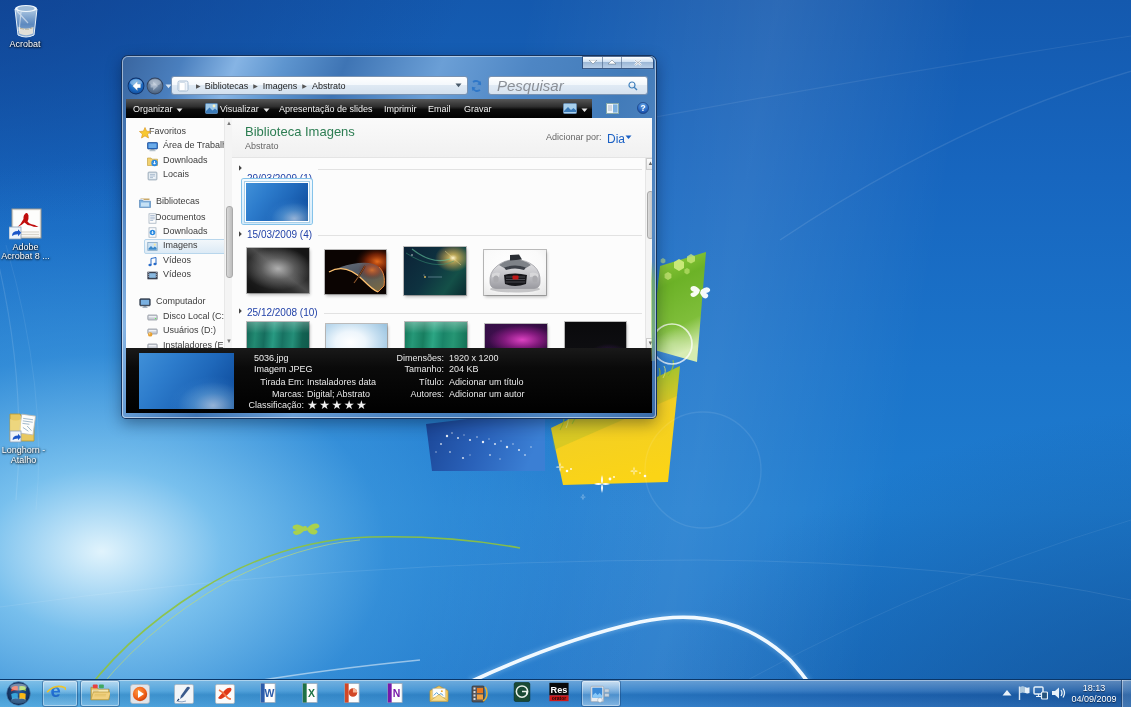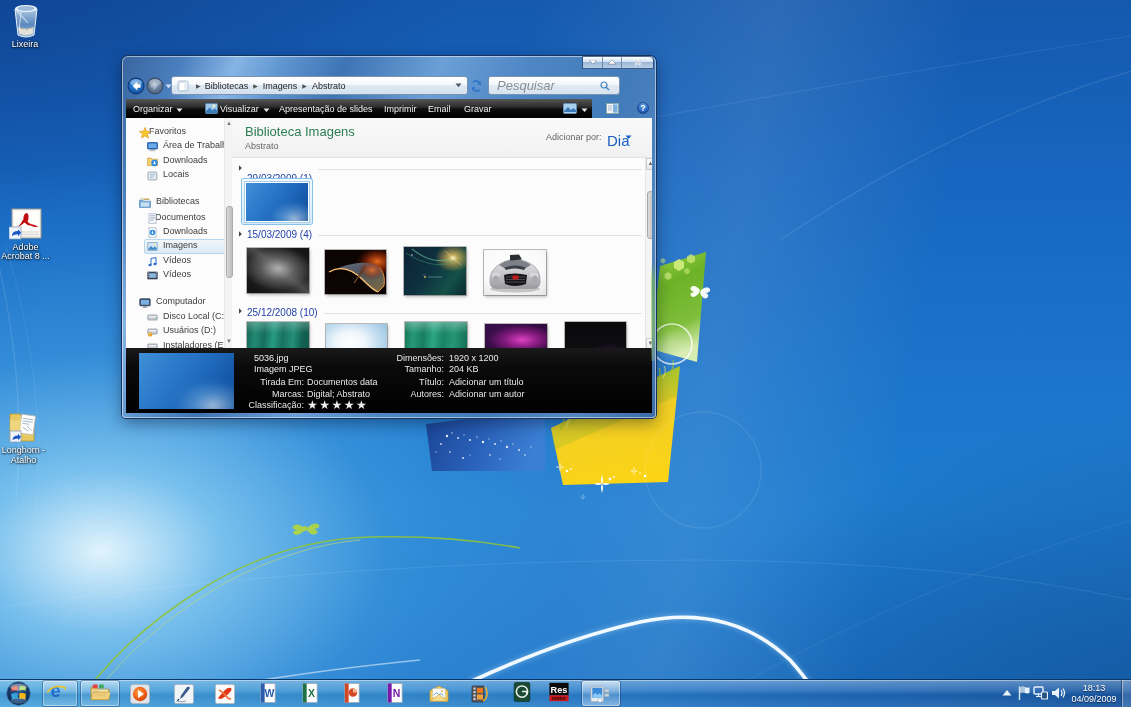--- a/index.html
+++ b/index.html
@@ -23,23 +23,23 @@
   
   #caps{position:absolute;left:461px;top:1px;width:70px;height:11px;display:flex;
     border-radius:0 4px 0 0;overflow:hidden;
     box-shadow:0 0 0 1px rgba(20,40,80,0.55), 0 1px 1px rgba(255,255,255,0.25);}
   .cap{height:100%;background:linear-gradient(180deg,#fdfeff 0%,#cfe0f2 45%,#9db8d6 50%,#b9cfe8 100%);
     display:flex;align-items:center;justify-content:center;}
   .cap+.cap{border-left:1px solid rgba(70,95,130,0.6);}
   #addr{position:absolute;left:50px;top:21px;width:295px;height:17px;border-radius:2px;
     background:linear-gradient(180deg,#ffffff 0%,#f4f8fc 45%,#dfe9f3 50%,#d3e0ee 100%);
     box-shadow:0 0 0 1px #7a93b2;display:flex;align-items:center;font-size:9px;color:#222;}
-  #search{position:absolute;left:367px;top:21px;width:130px;height:17px;border-radius:2px;
+  #search{position:absolute;left:367px;top:21px;width:158px;height:17px;border-radius:2px;
     background:linear-gradient(180deg,#ffffff 0%,#f2f7fb 45%,#e0eaf4 50%,#d6e2ef 100%);
-    box-shadow:0 0 0 1px #7a93b2;display:flex;align-items:center;font-size:13px;}
+    box-shadow:0 0 0 1px #7a93b2;display:flex;align-items:center;font-size:15px;}
   
   #tbar{position:absolute;left:4px;top:43px;width:466px;height:19px;
     background:linear-gradient(180deg,#565656 0%,#2e2e2e 40%,#0c0c0c 55%,#000 100%);
     color:#f2f2f2;font-size:9px;display:flex;align-items:center;}
   
   #main{position:absolute;left:4px;top:62px;width:526px;height:230px;background:#fcfcfc;overflow:hidden;}
   
   #dpane{position:absolute;left:4px;top:292px;width:526px;height:65px;
     background:linear-gradient(180deg,#191919 0%,#0a0a0a 30%,#000 100%);
     color:#eee;font-size:9px;}
@@ -255,21 +255,21 @@
         <stop offset="1" stop-color="#b8cfe6" stop-opacity="0.8"></stop>
       </linearGradient>
     </defs>
     <path d="M3,6 L6,32 Q14,36 22,32 L25,6 Q14,10 3,6 Z" fill="url(#binG)" stroke="#e8f2fa" stroke-width="1"></path>
     <ellipse cx="14" cy="5.5" rx="11" ry="3.6" fill="#eef6fc"></ellipse>
     <ellipse cx="14" cy="5.5" rx="8.6" ry="2.6" fill="#9dbbd8"></ellipse>
     <path d="M6.5,24 Q14,27.5 21.5,24 L21,30.5 Q14,33.8 7.2,30.5 Z" fill="#e8e4d8" opacity="0.95"></path>
     <path d="M8,25.3 l4,0.8 M13,26.2 l4,0 M18,25.6 l2.5,-0.7" stroke="#b9b29d" stroke-width="1" fill="none"></path>
     <path d="M5,8 L16,20 M9,9 L7,28" stroke="#ffffff" stroke-width="1.2" opacity="0.5"></path>
   </svg>
-  <div class="dlabel abs" style="left:0px;top:39px;width:50px;">Lixeira</div>
+  <div class="dlabel abs" style="left:0px;top:39px;width:50px;">Acrobat</div>
 
   <svg class="abs" style="left:9px;top:208px" width="33" height="33" viewBox="0 0 33 33">
     <rect x="3" y="1" width="29" height="29" fill="#f6f5f2" stroke="#9a9890" stroke-width="1"></rect>
     <rect x="5" y="3" width="25" height="20" fill="#fdfdfc"></rect>
     <path d="M5,24 h25 M5,26.5 h25 M5,29 h25" stroke="#d8d5cc" stroke-width="1"></path>
     <path d="M17,5 q-3,2 -2.5,6 q-2.5,5 -6,8 q4,-1.5 7,-4.5 q2,2.5 6,3 q4,2 8,1.5 q-4,-2.5 -7,-2.8 q-2.5,-0.8 -4,-2.8 q1.4,-3 1,-6 q-0.8,-2.8 -2.5,-2.4 Z" fill="#c00d0d"></path>
     <rect x="0" y="19" width="12" height="12" fill="#eef4fa" stroke="#8aa0b8" stroke-width="0.8"></rect>
     <path d="M3,28 q0,-5 6,-5 l0,-1.8 3.2,3.6 -3.2,3.4 0,-2 q-4,0 -6,1.8 Z" fill="#1b56c8"></path>
   </svg>
   <div class="dlabel abs" style="left:0px;top:243px;width:51px;line-height:8.5px;">Adobe<br>Acrobat 8 ...</div>
@@ -488,21 +488,21 @@
     <div class="abs" style="left:98px;top:0;width:7px;height:230px;background:#f4f4f4;border-left:1px solid #e8e8e8;">
       <div class="abs" style="left:1px;top:2px;width:5px;height:8px;color:#777;font-size:6px;text-align:center">▲</div>
       <div class="abs" style="left:0.5px;top:88px;width:5px;height:70px;background:linear-gradient(90deg,#d8d8d8,#bdbdbd);border-radius:3px;border:0.5px solid #aaa;"></div>
       <div class="abs" style="left:1px;top:220px;width:5px;height:8px;color:#777;font-size:6px;text-align:center">▼</div>
     </div>
 
     <div class="abs" style="left:106px;top:0;width:420px;height:39px;background:linear-gradient(180deg,#fafafa,#f1f1f1);border-bottom:1px solid #e4e4e4;"></div>
     <div class="abs" style="left:119px;top:6px;font-size:13px;color:#2c7d52;">Biblioteca Imagens</div>
     <div class="abs" style="left:119px;top:23px;font-size:9px;color:#666;">Abstrato</div>
     <div class="abs" style="left:420px;top:14px;font-size:9px;color:#666;">Adicionar por:</div>
-    <div class="abs" style="left:481px;top:14px;font-size:15px;color:#1a60c4;">Dia</div>
+    <div class="abs" style="left:481px;top:14px;font-size:12px;color:#1a60c4;">Dia</div>
     <svg class="abs" style="left:499px;top:17px" width="7" height="5">
         <path d="M0.5,0.5 L6.5,0.5 L3.5,4 Z" fill="#1a60c4"></path>
       </svg>
 
     <div id="list">
       <div class="gtri" style="left:111px;top:48px;"></div>
       <div class="ghdr" style="left:121px;top:55px;text-align:right;">29/03/2009 (1)</div>
       <div class="gline" style="left:192px;top:51px;width:324px;"></div>
       <div class="thsel" style="left:116px;top:61px;width:70px;height:45px;"></div>
       <div class="th th-blue" style="left:120px;top:65px;width:62px;height:38px;box-shadow:0 0 0 1px #fff, 0 0 0 2px #a8cfe8;"></div>
@@ -590,21 +590,21 @@
       <div class="abs" style="left:0;top:0;width:7px;height:10px;background:linear-gradient(180deg,#fdfdfd,#e8e8e8);border:0.5px solid #ccc;color:#666;font-size:6px;text-align:center;line-height:9px;">▲</div>
       <div class="abs" style="left:0.5px;top:33px;width:5.5px;height:46px;background:linear-gradient(90deg,#dcdcdc,#c0c0c0);border-radius:3px;border:0.5px solid #a8a8a8;"></div>
       <div class="abs" style="left:0;top:180px;width:7px;height:10px;background:linear-gradient(180deg,#fdfdfd,#e8e8e8);border:0.5px solid #ccc;color:#666;font-size:6px;text-align:center;line-height:9px;">▼</div>
     </div>
   </div>
   <div id="dpane">
     <div class="abs th-blue" style="left:13px;top:5px;width:95px;height:56px;"></div>
     <div class="dp-l abs" style="top:5px;">5036.jpg</div>
     <div class="dp-l abs" style="top:16px;">Imagem JPEG</div>
     <div class="dp-lab abs" style="top:29px;">Tirada Em:</div>
-      <div class="dp-v abs" style="top:29px;">Documentos data</div>
+      <div class="dp-v abs" style="top:29px;">Instaladores data</div>
     <div class="dp-lab abs" style="top:41px;">Marcas:</div>
       <div class="dp-v abs" style="top:41px;">Digital; Abstrato</div>
     <div class="dp-lab abs" style="top:52px;">Classificação:</div>
     <div class="abs" style="left:181px;top:50px;font-size:12px;color:#f0f0f0;letter-spacing:1.5px;">★★★★★</div>
     <div class="dp-rlab abs" style="top:5px;">Dimensões:</div>
       <div class="dp-rv abs" style="top:5px;">1920 x 1200</div>
     <div class="dp-rlab abs" style="top:16px;">Tamanho:</div>
       <div class="dp-rv abs" style="top:16px;">204 KB</div>
     <div class="dp-rlab abs" style="top:29px;">Título:</div>
       <div class="dp-rv abs" style="top:29px;">Adicionar um título</div>

